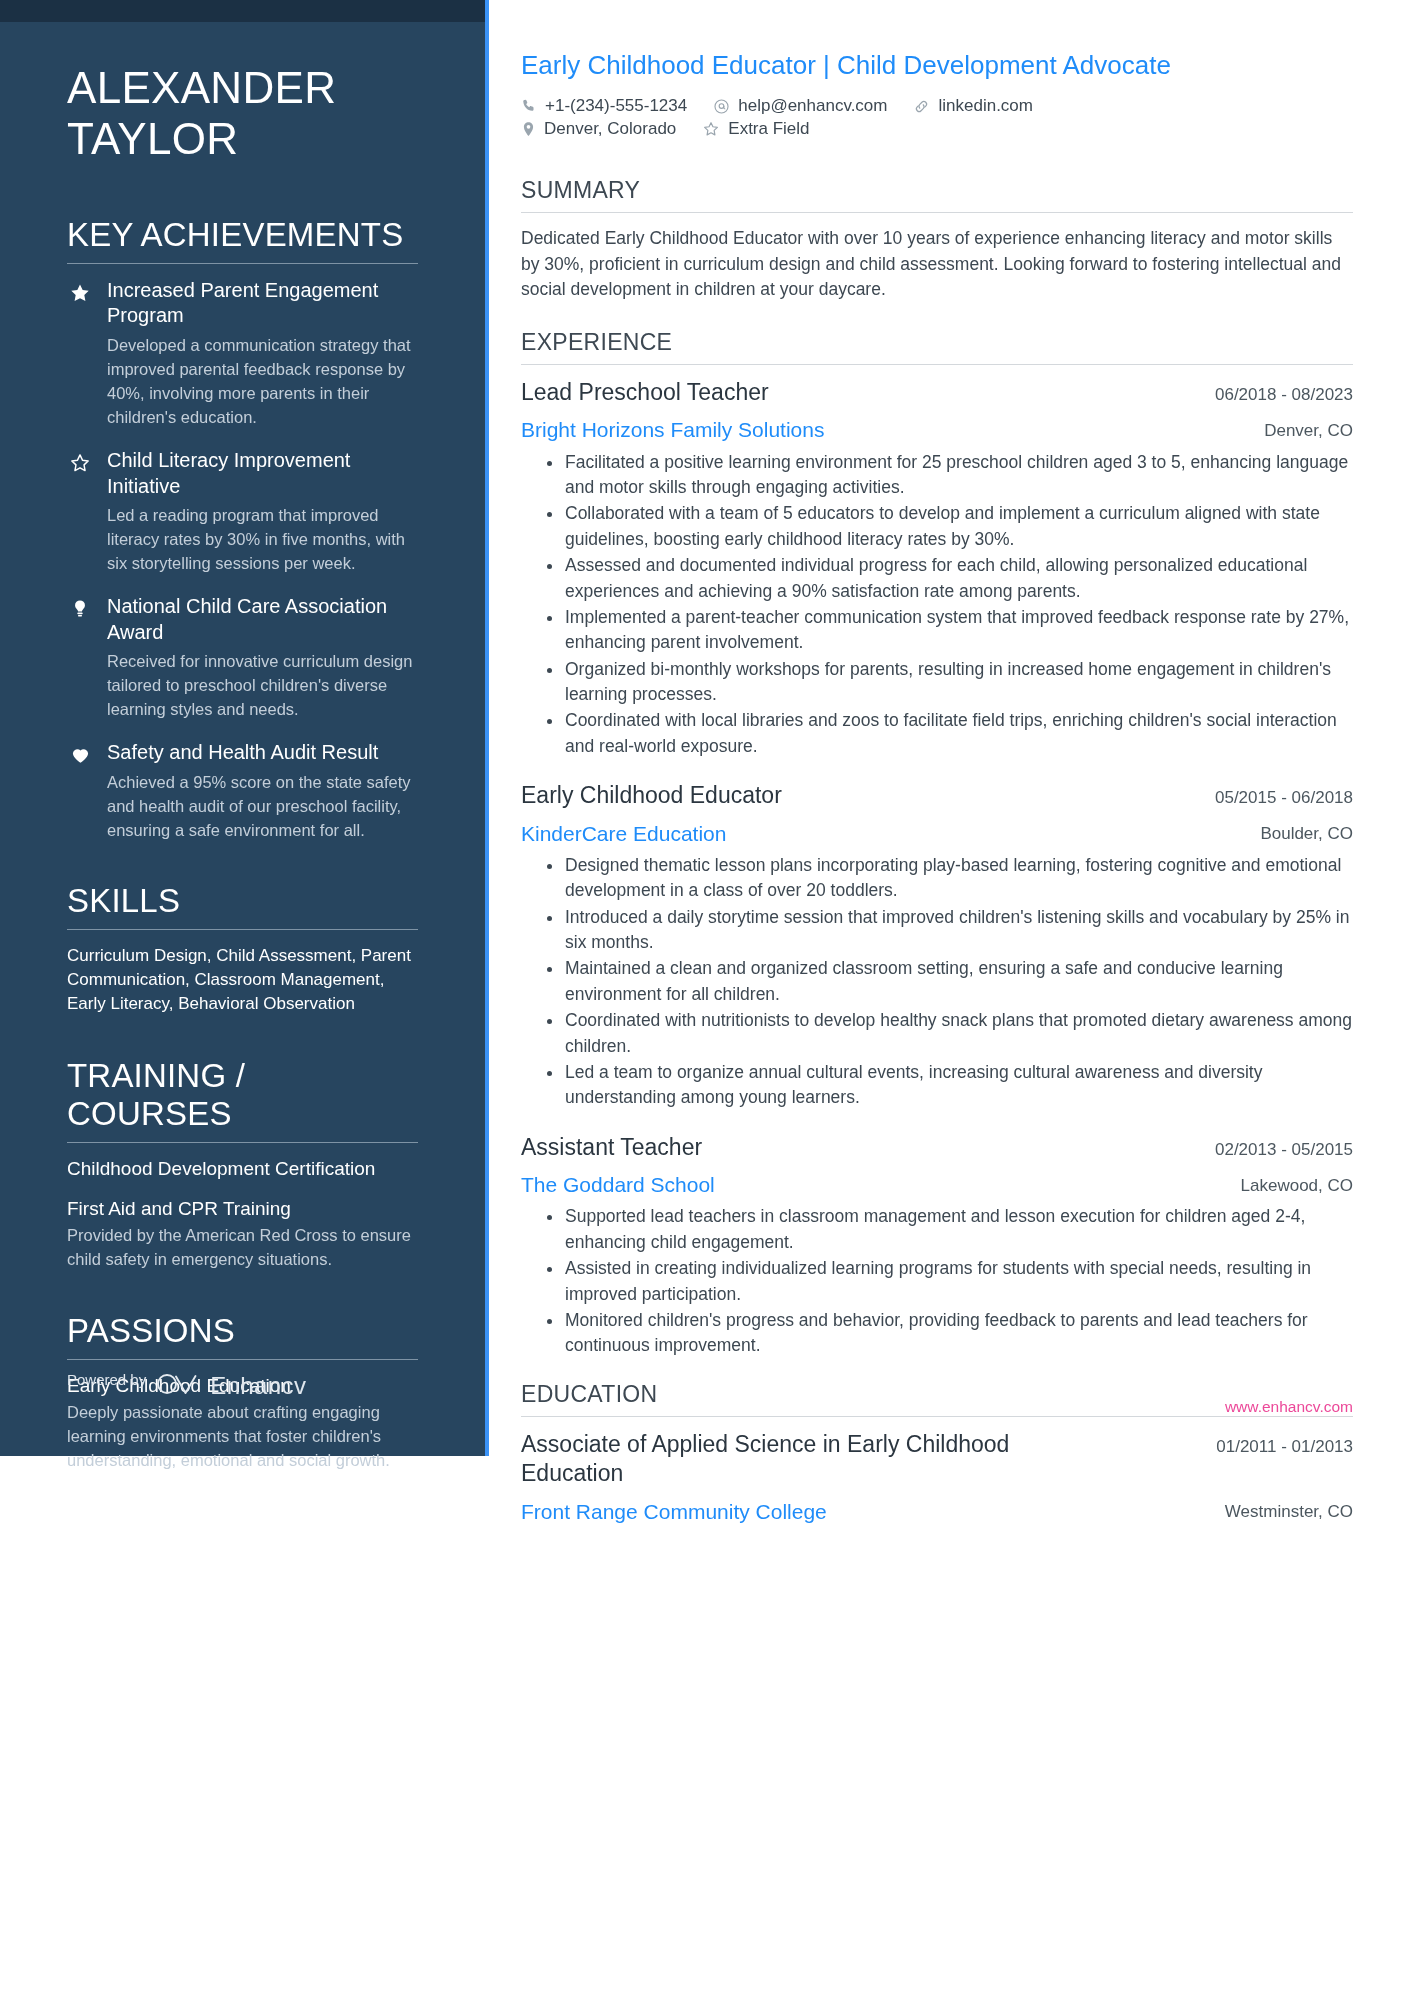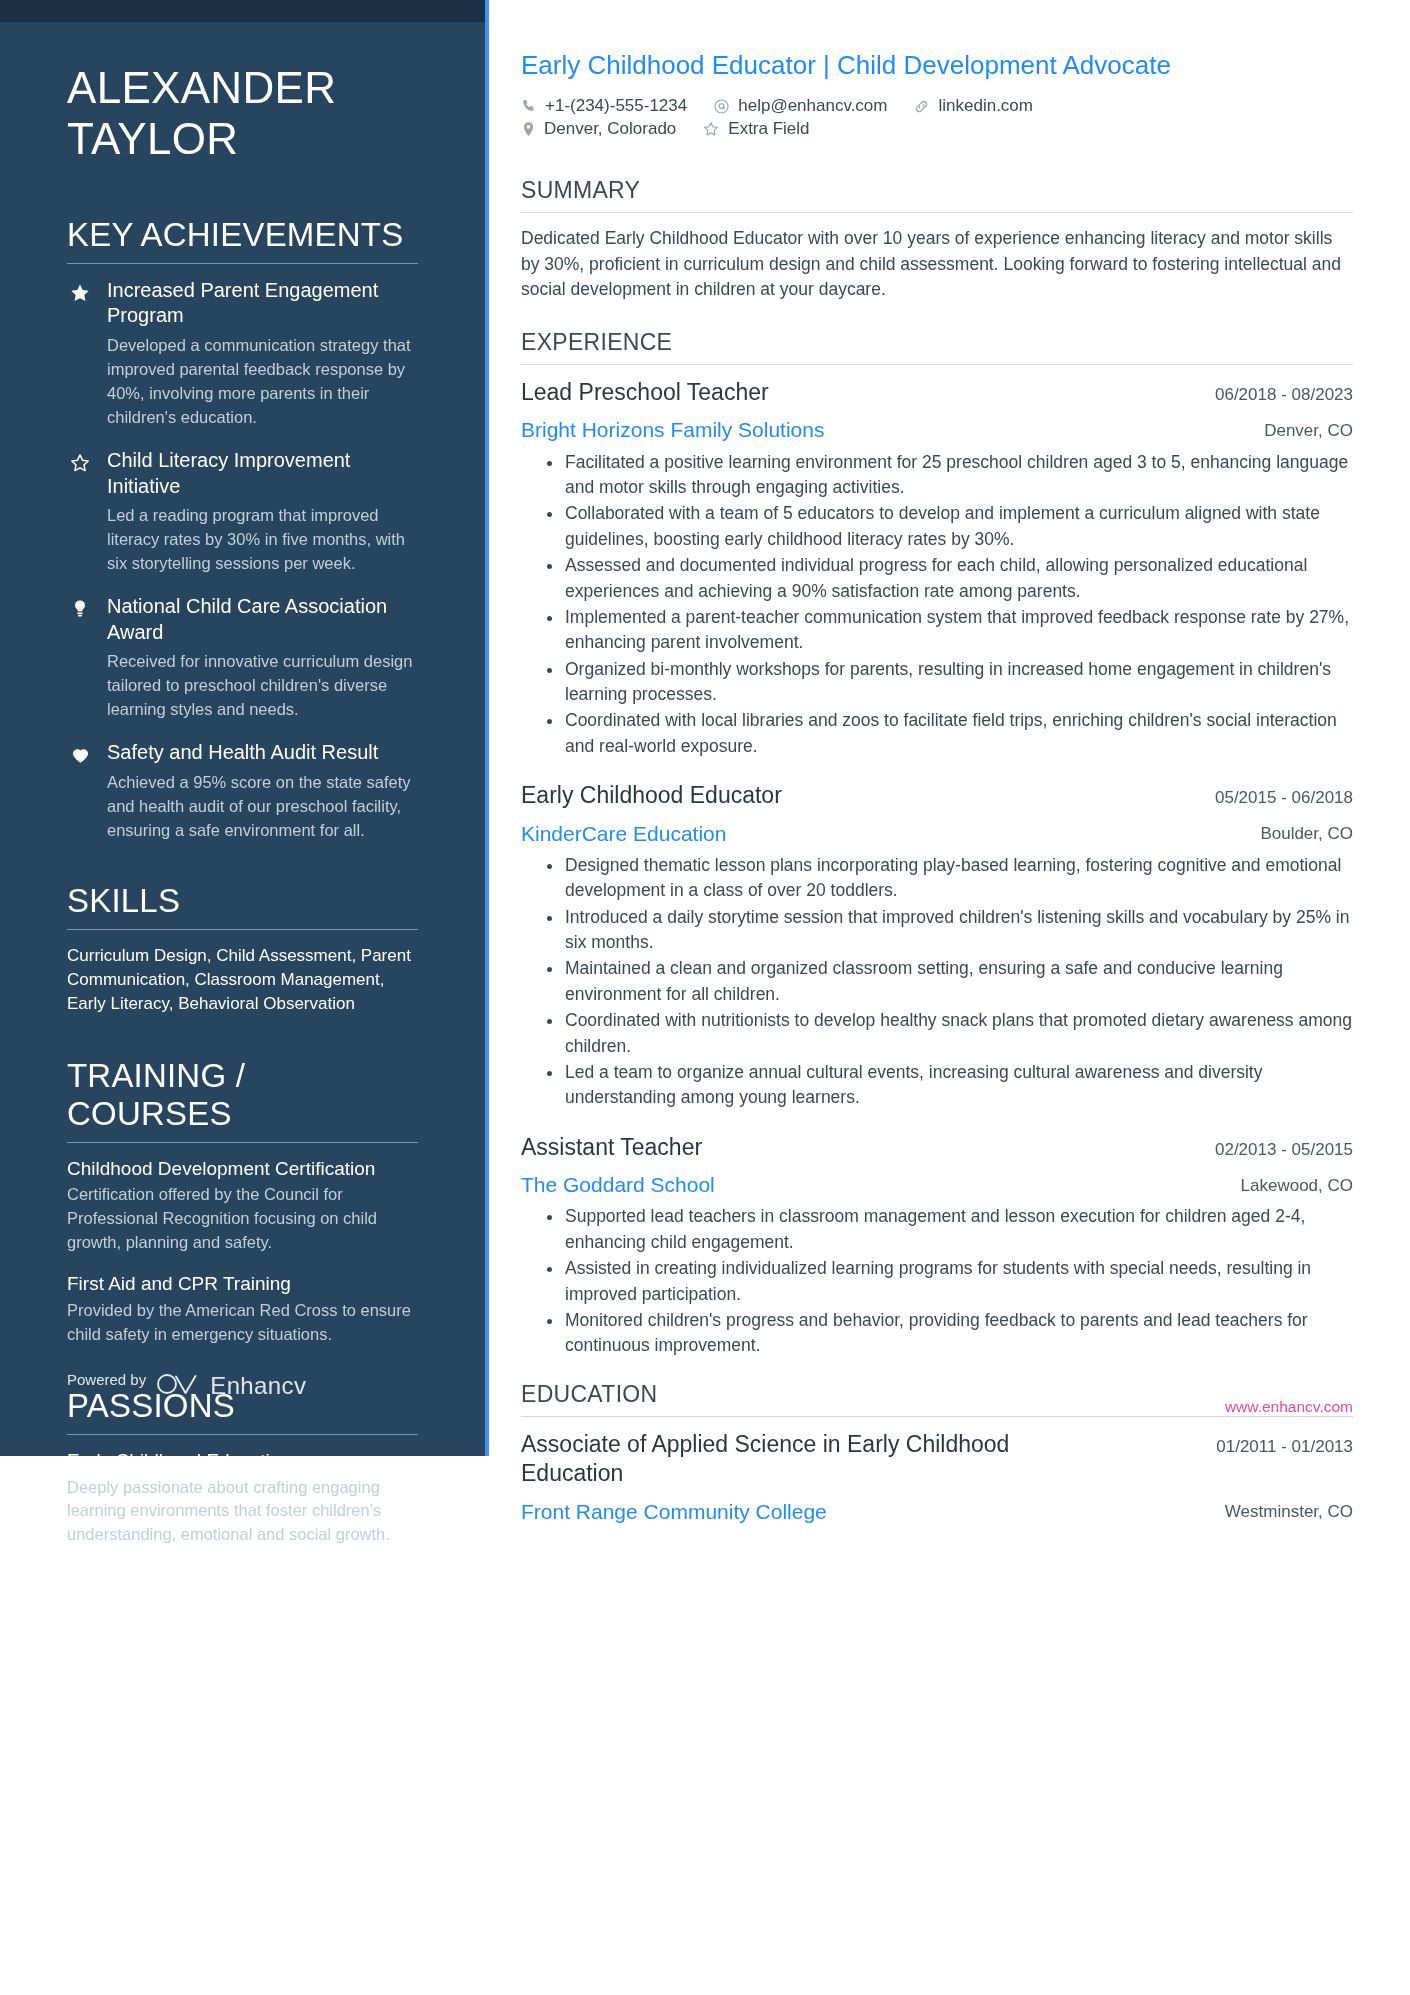--- a/index.html
+++ b/index.html
@@ -331,21 +331,20 @@
       <div class="side-rule"></div>
       <div class="side-text">Curriculum Design, Child Assessment, Parent Communication, Classroom Management, Early Literacy, Behavioral Observation</div>
     </section>
 
     <section class="side-section">
       <h2 class="side-heading">TRAINING / COURSES</h2>
       <div class="side-rule"></div>
 
       <div class="side-item">
         <div class="side-item-title">Childhood Development Certification</div>
-        <div class="side-item-desc">Certification offered by the Council for Professional Recognition focusing on child growth, planning and safety.</div>
       </div>
       <div class="side-item">
         <div class="side-item-title">First Aid and CPR Training</div>
         <div class="side-item-desc">Provided by the American Red Cross to ensure child safety in emergency situations.</div>
       </div>
     </section>
 
     <section class="side-section">
       <h2 class="side-heading">PASSIONS</h2>
       <div class="side-rule"></div>

